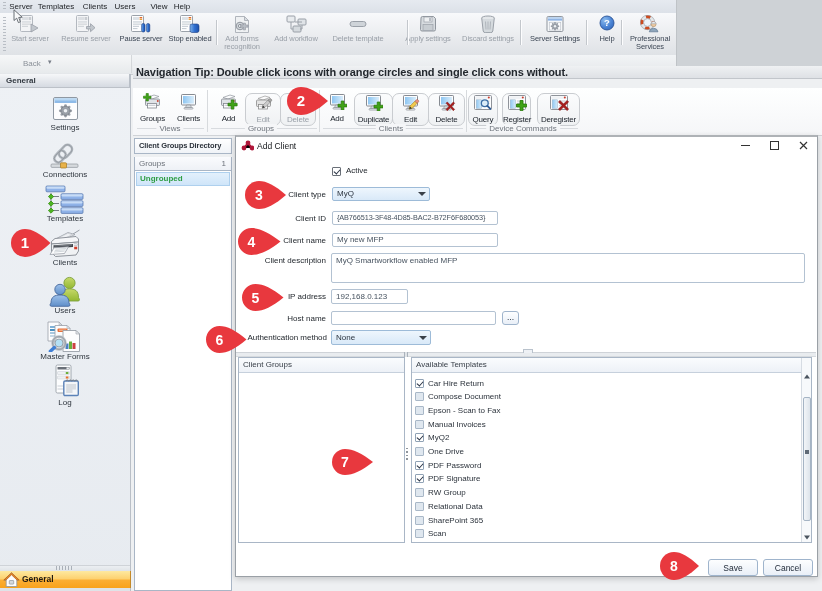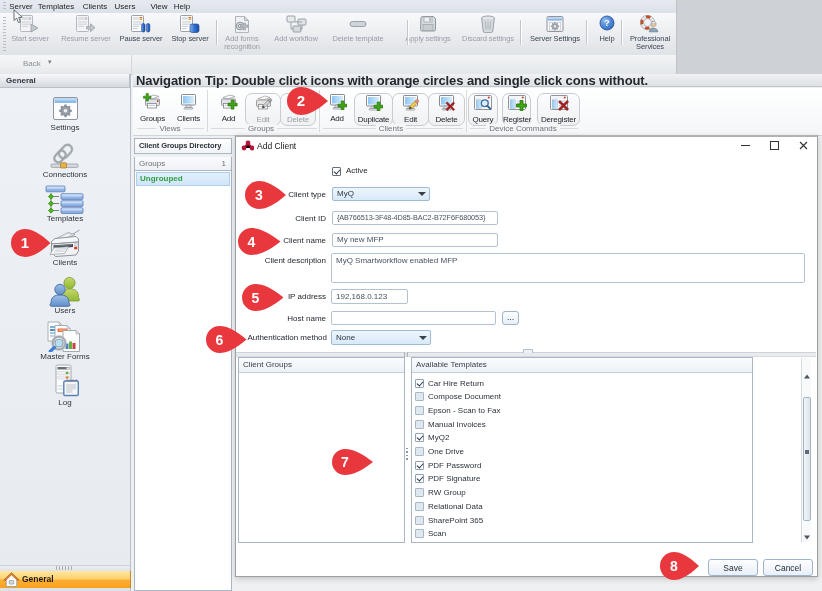--- a/index.html
+++ b/index.html
@@ -23,21 +23,21 @@
   .grip{position:absolute;width:3px;background:repeating-linear-gradient(#b9bec5 0,#b9bec5 1px,transparent 1px,transparent 3px);}
   
   #sidebar{left:0;top:74px;width:130px;height:517px;background:linear-gradient(180deg,#eef1f5,#e7ebf0);border-right:1px solid #b9bfc7;}
   #sbheader{left:0;top:74px;width:130px;height:14px;background:linear-gradient(#f6f7f9,#d5dae1);border-bottom:1px solid #bcc1c8;font-size:8px;font-weight:bold;color:#333a42;padding-left:6px;line-height:14px;box-sizing:border-box;border-right:1px solid #b9bfc7;}
   .sbitem{position:absolute;left:0;width:130px;text-align:center;}
   .sblab{position:absolute;left:0;width:130px;text-align:center;font-size:8px;color:#2d343c;z-index:3;}
   #sbsplit{left:0;top:565px;width:130px;height:6px;background:linear-gradient(#eceff2,#dde1e6);border-top:1px solid #cfd3d8;border-bottom:1px solid #c4c9cf;}
   #sborange{left:0;top:571px;width:130px;height:17px;background:linear-gradient(#fee9a0 0%,#fdd271 45%,#fbae33 55%,#f9a21b 100%);border-right:1px solid #c48a2a;font-size:8.5px;font-weight:bold;color:#201a10;line-height:17px;}
   #sbbottom{left:0;top:588px;width:130px;height:3px;background:#dfe3e8;border-right:1px solid #b9bfc7;}
   
-  #navtip{left:133px;top:74px;width:689px;height:13px;background:linear-gradient(#eff1f3,#dee1e5);border-bottom:1px solid #c2c6cb;font-size:13px;letter-spacing:-0.1px;font-weight:bold;color:#23282e;line-height:13px;padding-left:3px;box-sizing:border-box;}
+  #navtip{left:133px;top:66px;width:689px;height:13px;background:linear-gradient(#eff1f3,#dee1e5);border-bottom:1px solid #c2c6cb;font-size:11px;letter-spacing:-0.1px;font-weight:bold;color:#23282e;line-height:13px;padding-left:3px;box-sizing:border-box;}
   #toolbar2{left:133px;top:88px;width:689px;height:47px;background:linear-gradient(#feffff,#f5f6f8);border-bottom:1px solid #d0d3d7;}
   .t2btn{position:absolute;top:93px;height:31px;text-align:center;}
   .t2box{border:1px solid #c9ccd0;border-radius:7px;background:linear-gradient(#fbfcfd,#eff1f3);}
   .t2lab{font-size:8px;color:#20262e;margin-top:0px;letter-spacing:-0.2px;}
   .t2lab.dis{color:#9aa0a8;}
   .t2glab{position:absolute;top:124px;font-size:8px;color:#6e747c;transform:translateX(-50%);background:#f5f6f8;padding:0 3px;line-height:9px;}
   .t2gline{position:absolute;top:128px;height:1px;background:#d8dbdf;}
   .t2sep{position:absolute;top:90px;width:1px;height:42px;background:#d7dadd;}
   
   #dirtitle{left:134px;top:138px;width:98px;height:16px;background:linear-gradient(#ffffff,#f0f3f7);border:1px solid #a9b6c6;box-sizing:border-box;font-size:7.5px;font-weight:bold;color:#2b313a;line-height:14px;padding-left:4px;letter-spacing:-0.1px;}
@@ -188,21 +188,21 @@
       <circle cx="7.5" cy="7.5" r="5.6" fill="none" stroke="#cc4a1e" stroke-width="3.2" stroke-dasharray="4.4 4.4" stroke-dashoffset="2.2"></circle>
       <circle cx="7.5" cy="7.5" r="7.2" fill="none" stroke="#8f959c" stroke-width="0.6"></circle>
       <circle cx="7.5" cy="7.5" r="3.9" fill="#eef4fa" stroke="#8f959c" stroke-width="0.6"></circle>
       <circle cx="13.6" cy="9.3" r="2.4" fill="#ecc9a2" stroke="#b08c5e" stroke-width="0.6"></circle>
       <path d="M13.6 6.6 a2.6 2.6 0 0 1 2.55 2.1 l-5.1 0 a2.6 2.6 0 0 1 2.55 -2.1z" fill="#f2f3f5" stroke="#9aa0a8" stroke-width="0.6"></path>
       <path d="M9.2 16.8 a4.5 4.5 0 0 1 8.8 0 Z" fill="#8fa6bc" stroke="#5f7791" stroke-width="0.7"></path>
     </svg></div>
 <div class="t1lab dis" style="left:30px;">Start server</div>
 <div class="t1lab dis" style="left:86px;">Resume server</div>
 <div class="t1lab" style="left:141px;">Pause server</div>
-<div class="t1lab" style="left:190px;">Stop server</div>
+<div class="t1lab" style="left:190px;">Stop enabled</div>
 <div class="t1lab dis" style="left:242px;">Add forms
 recognition</div>
 <div class="t1lab dis" style="left:296px;">Add workflow</div>
 <div class="t1lab dis" style="left:358px;">Delete template</div>
 <div class="t1lab dis" style="left:428px;">Apply settings</div>
 <div class="t1lab dis" style="left:488px;">Discard settings</div>
 <div class="t1lab" style="left:555px;">Server Settings</div>
 <div class="t1lab" style="left:607px;">Help</div>
 <div class="t1lab" style="left:650px;">Professional
 Services</div>
@@ -516,21 +516,21 @@
 <div class="combo" style="left:331px;top:330px;width:100px;height:15px;line-height:13px;">None</div>
 <div class="carr" style="left:419px;top:336px;"></div>
 
 <div class="abs" style="left:236px;top:352px;width:580px;height:5px;background:#e9ecef;border-top:1px solid #cfd3d8;border-bottom:1px solid #d6dade;box-sizing:border-box;"></div>
 <div class="abs" style="left:404px;top:352px;width:4px;height:5px;background:#dfe3e7;border-left:1px solid #aab2bb;border-right:1px solid #aab2bb;box-sizing:border-box;"></div>
 <div class="abs" style="left:523px;top:349px;width:8px;height:3px;border:1px solid #b9c2cc;border-bottom:none;background:#eef1f5;"></div>
 <div class="panel" style="left:238px;top:357px;width:167px;height:186px;">
     <div class="phdr">Client Groups</div>
   </div>
 <div class="grip" style="left:406px;top:448px;height:14px;width:2px;background:repeating-linear-gradient(#8f959c 0,#8f959c 1.5px,transparent 1.5px,transparent 3.5px);"></div>
-<div class="panel" style="left:411px;top:357px;width:342px;height:186px;">
+<div class="panel" style="left:411px;top:357px;width:401px;height:186px;">
     <div class="phdr">Available Templates</div>
   </div>
 
 <div class="cb on abs" style="left:415px;top:378.5px;"></div>
 <div class="tplrow" style="top:378.5px;">Car Hire Return</div>
 <div class="cb off abs" style="left:415px;top:392.2px;"></div>
 <div class="tplrow" style="top:392.2px;">Compose Document</div>
 <div class="cb off abs" style="left:415px;top:405.9px;"></div>
 <div class="tplrow" style="top:405.9px;">Epson - Scan to Fax</div>
 <div class="cb off abs" style="left:415px;top:419.6px;"></div>

